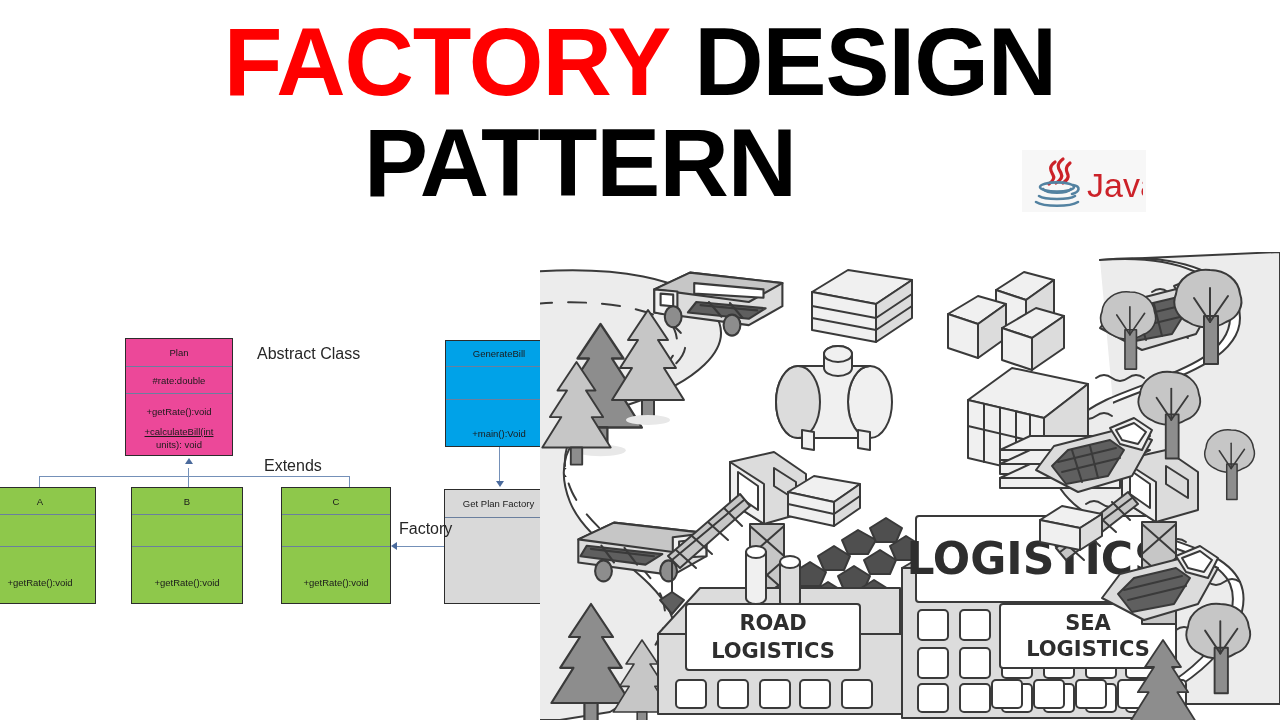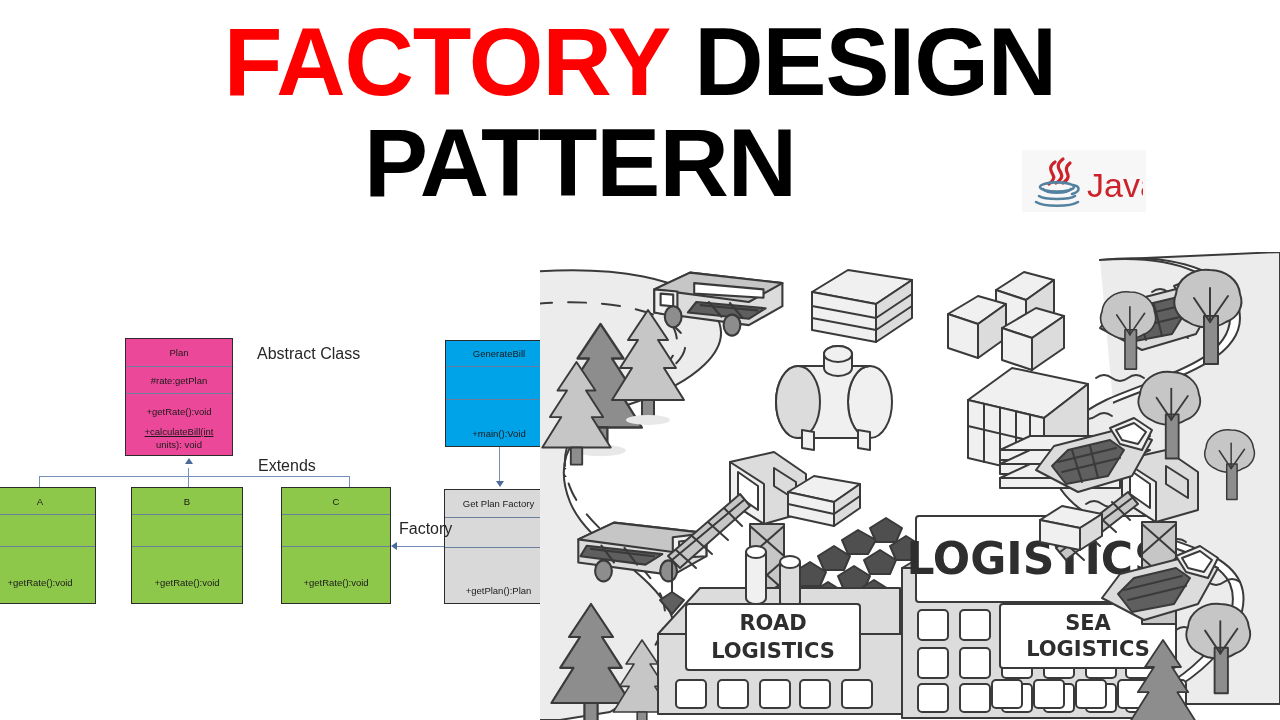--- a/index.html
+++ b/index.html
@@ -64,21 +64,21 @@
   .box-factory { background: #d9d9d9; left: 444px; top: 489px; width: 109px; height: 115px; }
   .box-factory .r1 { height: 27px; }
   .box-factory .r2 { height: 30px; }
   .box-factory .r3 { height: 56px; padding-top: 29px; }
 
   .uml-label {
     position: absolute; font-size: 16px; color: #262626;
     font-family: "Liberation Sans", sans-serif; white-space: nowrap;
   }
   .lbl-abstract { left: 257px; top: 345px; }
-  .lbl-extends  { left: 214px; top: 457px; padding-left: 44px; }
+  .lbl-extends  { left: 220px; top: 457px; padding-left: 44px; }
   .lbl-creates  { left: 399px; top: 520px; }
   .lbl-ask      { left: 517px; top: 463px; margin-left: 23px; }
 
   .conn { position: absolute; background: #7490b8; }
   .conn-v { width: 1px; }
   .conn-h { height: 1px; }
   .arrowhead { position:absolute; width:0;height:0; }
   .arrow-up {
     border-left: 4px solid transparent; border-right: 4px solid transparent;
     border-bottom: 6px solid #4a6a9c;
@@ -136,21 +136,21 @@
     <div class="conn conn-v" style="left:349px; top:476px; height:12px;"></div>
 
     <div class="conn conn-v" style="left:499px; top:447px; height:34px;"></div>
     <div class="arrowhead arrow-down" style="left:496px; top:481px;"></div>
 
     <div class="conn conn-h" style="left:397px; top:546px; width:48px;"></div>
     <div class="arrowhead arrow-left" style="left:391px; top:542px;"></div>
 
     <div class="uml-box box-plan">
       <div class="sec title r1">Plan</div>
-      <div class="sec divider r2">#rate:getPlan</div>
+      <div class="sec divider r2">#rate:double</div>
       <div class="sec divider r3">
         <div>+getRate():void</div>
         <div style="margin-top:6px;text-decoration:underline;">+calculateBill(int</div>
         <div>units): void</div>
       </div>
     </div>
 
     <div class="uml-box box-green box-a">
       <div class="sec title r1">A</div>
       <div class="sec divider r2"></div>
@@ -171,21 +171,20 @@
 
     <div class="uml-box box-bill">
       <div class="sec title r1">GenerateBill</div>
       <div class="sec divider r2"></div>
       <div class="sec divider r3">+main():Void</div>
     </div>
 
     <div class="uml-box box-factory">
       <div class="sec title r1">Get Plan Factory</div>
       <div class="sec divider r2"></div>
-      <div class="sec divider r3">+getPlan():Plan</div>
     </div>
 
     <div class="uml-label lbl-abstract">Abstract Class</div>
     <div class="uml-label lbl-extends">Extends</div>
     <div class="uml-label lbl-creates">Factory</div>
     <div class="uml-label lbl-ask">Ask</div>
   </div>
 
   <div class="illus">
     <svg width="740" height="468" viewBox="0 0 740 468">

